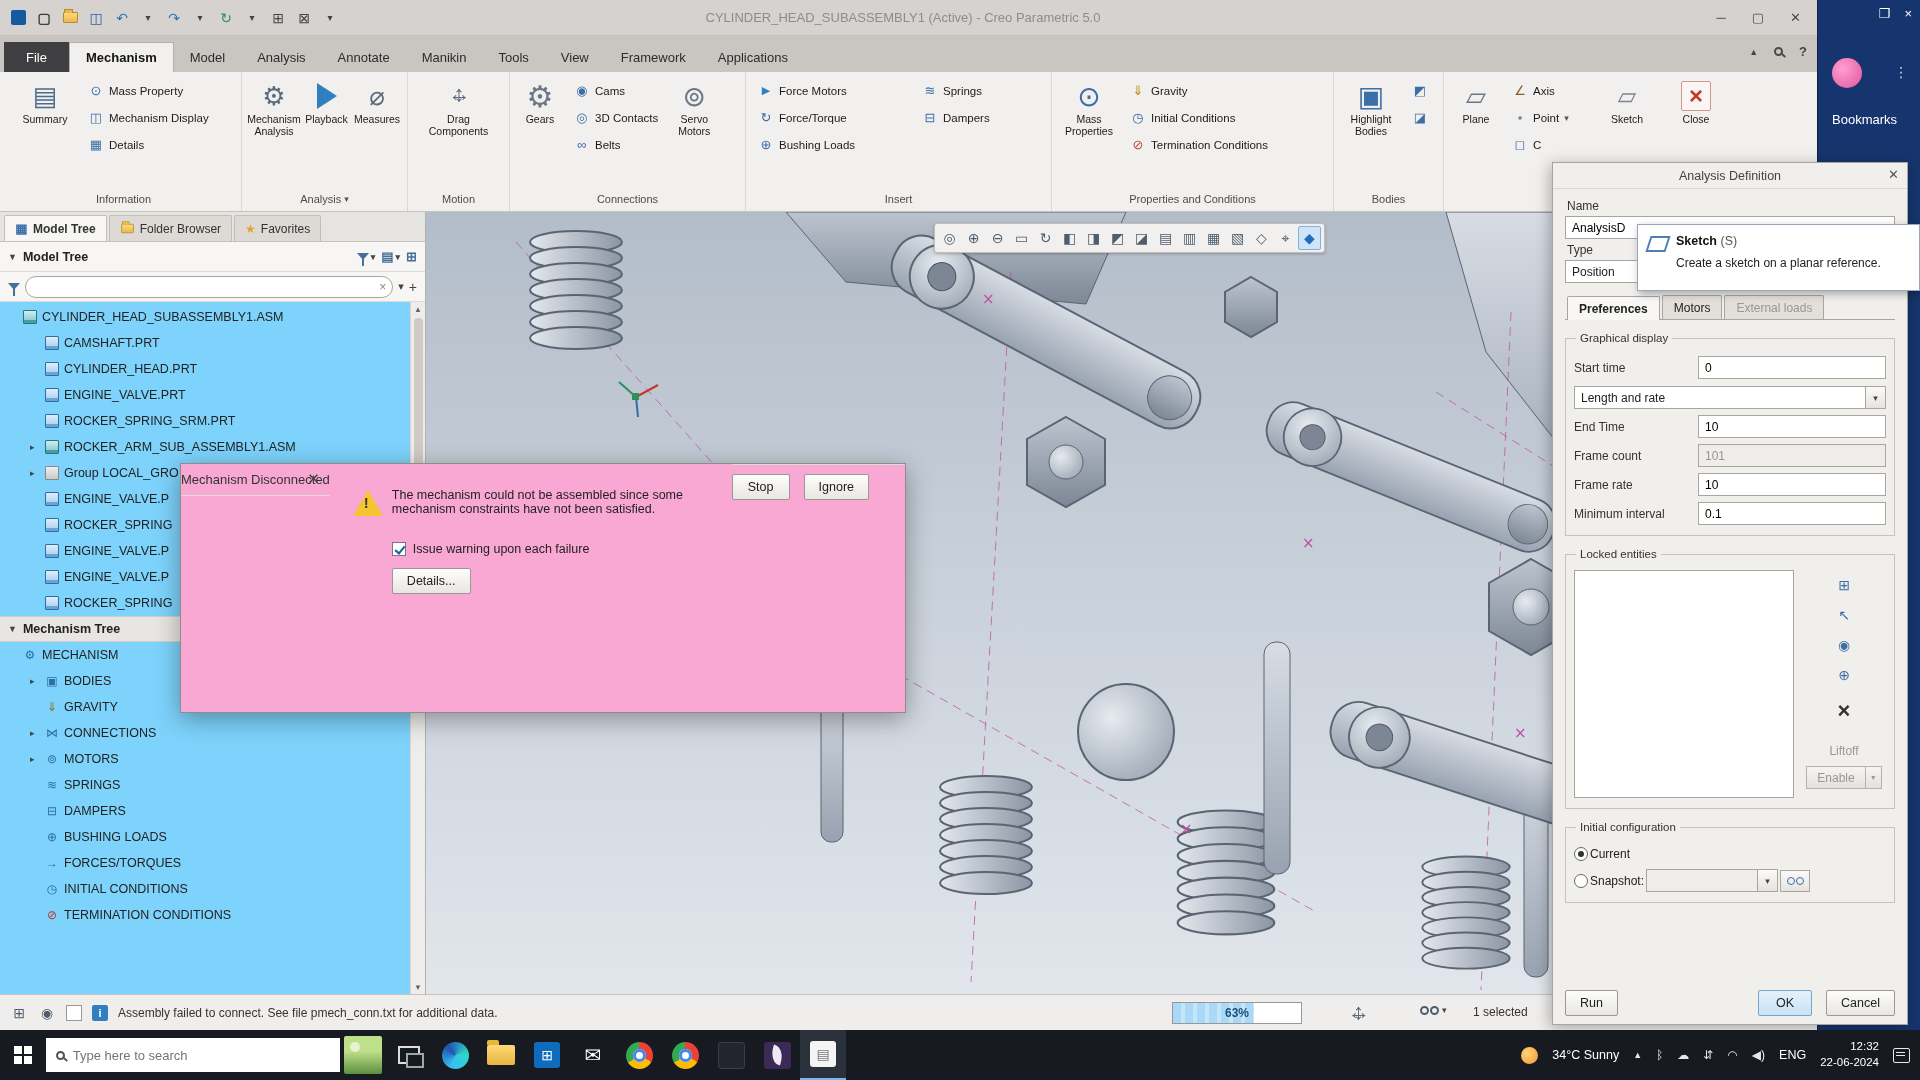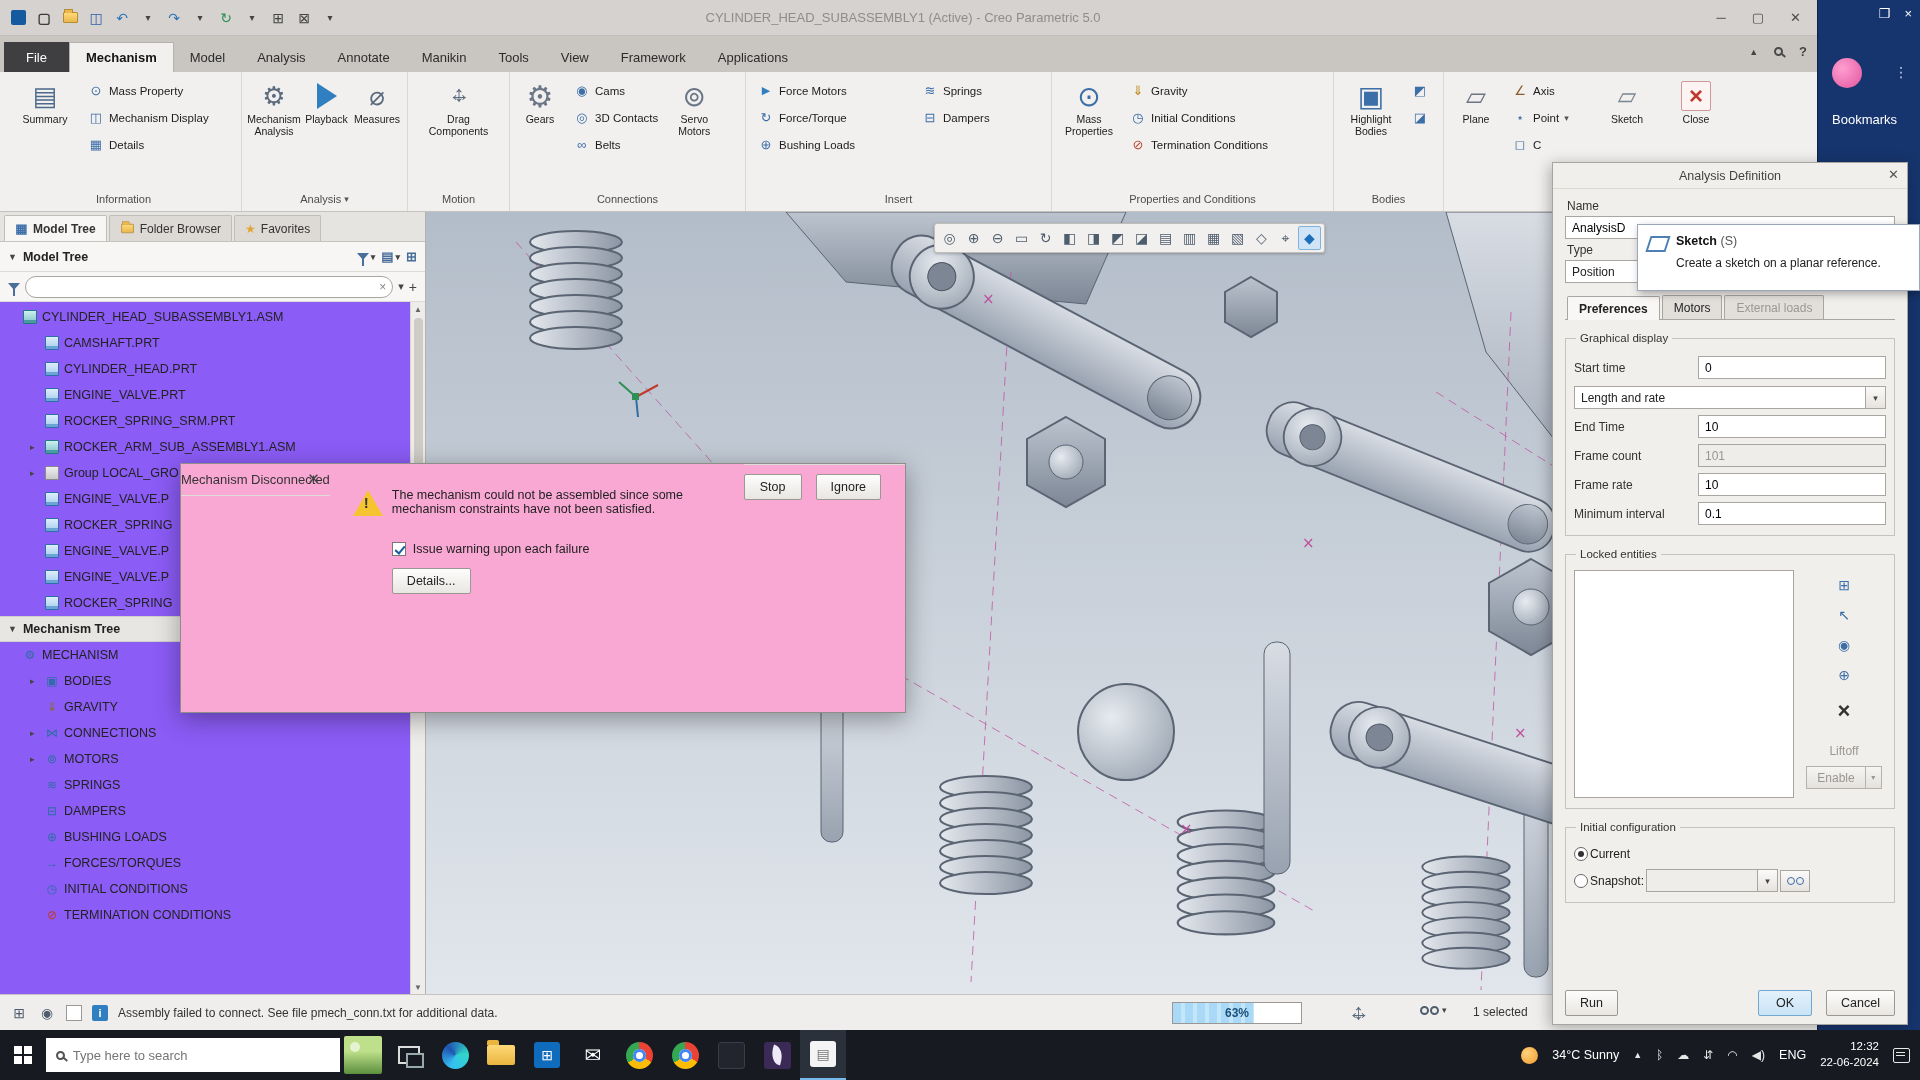--- a/index.html
+++ b/index.html
@@ -105,21 +105,21 @@
   .caret{font-size:9px;color:#444}
   .treehdr .sp{flex:1}
   .hico{color:#4a6e9a;font-size:13px;cursor:default;display:flex;align-items:center;gap:2px}
   .funnel{width:0;height:0;border-left:6px solid transparent;border-right:6px solid transparent;border-top:7px solid #4a6e9a;position:relative;display:inline-block}
   .funnel::after{content:"";position:absolute;left:-1px;top:-1px;width:2px;height:7px;background:#4a6e9a}
   .filterrow{height:30px;display:flex;align-items:center;gap:5px;padding:0 8px;border-bottom:1px solid #dedbd7}
   .filterinput{flex:1;height:22px;border:1px solid #a9a6a2;border-radius:11px;background:#fff;position:relative;display:flex;align-items:center;padding:0 20px 0 8px}
   .filterinput input{border:none;outline:none;width:100%;font-size:12px;background:transparent}
   .clearx{position:absolute;right:6px;color:#888;font-size:12px}
   .fbtn{color:#444;font-size:11px;cursor:default}
-  .treearea{flex:1;background:#8b5cf6;overflow:hidden;padding-top:2px;position:relative}
+  .treearea{flex:1;background:#7dd3fc;overflow:hidden;padding-top:2px;position:relative}
   .tree-row{height:26px;display:flex;align-items:center;gap:5px;padding-left:8px;font-size:12.5px;color:#222;white-space:nowrap;cursor:default}
   .tree-row.ind1{padding-left:30px}
   .tw{width:10px;font-size:9px;color:#444}
   .tw.arr-r::before{content:"▸"}
   .tico{width:14px;height:14px;display:flex;align-items:center;justify-content:center;flex:none}
   .ti-part{border:1px solid #2d6da8;background:linear-gradient(#ddeefc,#a6cdeb);box-shadow:inset 0 -3px 0 #6ba3d6;border-radius:1px}
   .ti-asm{border:1px solid #1f7a86;background:linear-gradient(#cdeff0,#7fc3c9);box-shadow:inset 0 -3px 0 #4a9aa3;border-radius:1px}
   .ti-group{border:1px solid #8a8a8a;background:linear-gradient(#efefef,#c9c9c9);border-radius:1px}
   [class*="mi-"]{font-size:12px;color:#2f6da5}
   .mi-mech::before{content:"⚙"}
@@ -157,21 +157,21 @@
   .dlg-x{position:absolute;right:10px;top:6px;font-size:15px;color:#444;cursor:default}
   .dlg-b{flex:1;position:relative;padding:18px 24px 0 24px}
   .warn{position:absolute;left:23px;top:26px;width:0;height:0;border-left:15px solid transparent;border-right:15px solid transparent;border-bottom:26px solid #f5c431}
   .warn::after{content:"!";position:absolute;left:-4px;top:4px;font-weight:bold;font-size:15px;color:#3a3a3a}
   .dlg-msg{margin-left:38px;font-size:12.5px;color:#222;padding-top:6px}
   .dlg-chk{margin-left:38px;margin-top:26px;display:flex;align-items:center;gap:7px;font-size:12.5px;color:#222}
   .cb{width:14px;height:14px;border:1px solid #777;background:#fff;position:relative}
   .cb::after{content:"";position:absolute;left:4px;top:1px;width:4px;height:8px;border-right:2px solid #1a5d9e;border-bottom:2px solid #1a5d9e;transform:rotate(40deg)}
   .dlg-details{margin-left:38px;margin-top:12px}
   .btn{display:inline-flex;align-items:center;justify-content:center;height:26px;padding:0 14px;background:linear-gradient(#fdfdfc,#e9e6e2);border:1px solid #9a9794;border-radius:2px;font-size:12.5px;color:#222;cursor:default}
-  .dlg-f{height:44px;border-top:1px solid #dedbd7;display:flex;align-items:center;justify-content:flex-end;gap:14px;padding-right:24px}
+  .dlg-f{height:44px;border-top:1px solid #dedbd7;display:flex;align-items:center;justify-content:flex-end;gap:14px;padding-right:36px}
   .dlg-f .btn{min-width:58px}
 
   
   .spanel{position:absolute;left:1552px;top:162px;width:356px;height:863px;background:#f1efec;border:1px solid #a8a5a1;box-shadow:-2px 3px 14px rgba(0,0,0,.3);z-index:30;font-size:12px}
   .sp-h{height:26px;display:flex;align-items:center;justify-content:center;position:relative;font-size:12.5px;color:#444;border-bottom:1px solid #dcd9d5}
   .sp-x{position:absolute;right:8px;top:4px;color:#555;font-size:13px}
   .sp-body{padding:6px 12px 0 12px}
   .sp-lbl{color:#333;margin:4px 0 3px 2px}
   .tinput{width:100%;height:23px;border:1px solid #a9a6a2;background:#fff;padding:0 6px;font-size:12px;font-family:inherit}
   .tinput:disabled{background:#efedea;color:#9a9793}

